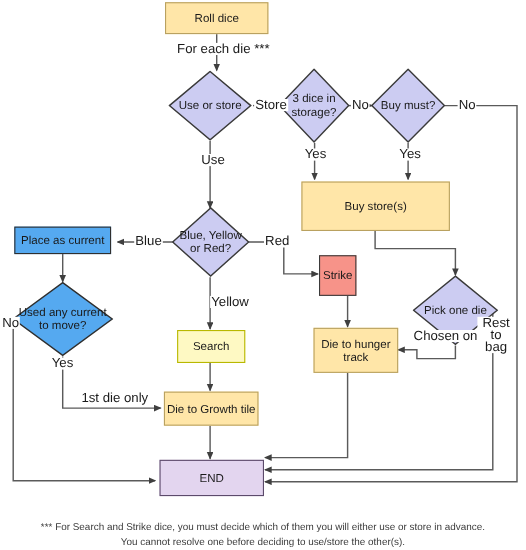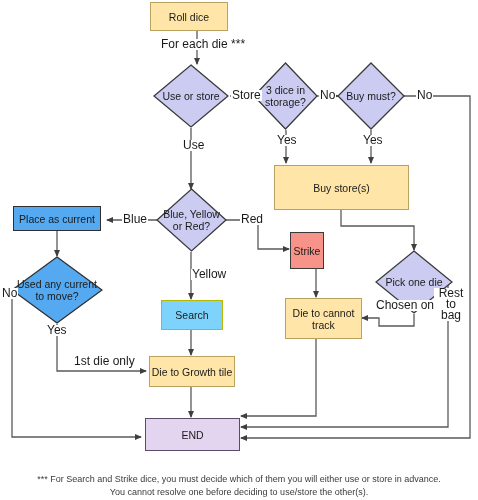--- a/index.html
+++ b/index.html
@@ -10,21 +10,21 @@
   }
   #stage{position:absolute; left:0; top:0; width:478px; height:500px;}
   svg#edges{position:absolute; left:0; top:0; width:478px; height:500px;}
 
   .node{position:absolute; box-sizing:border-box; display:flex;
         align-items:center; justify-content:center; text-align:center;
         font-size:10.5px; line-height:12px; z-index:3;}
   .rect{border:1px solid #3a3a3a;}
   .rect.orange{background:#ffe6a8; border-color:#b9a160;}
   .rect.blue{background:#55a9f0; border-color:#2f2f2f;}
-  .rect.yellow{background:#7dd3fc; border-color:#b8b800;}
+  .rect.yellow{background:#fef9c3; border-color:#b8b800;}
   .rect.red{background:#f79389; border-color:#3a3a3a;}
   .rect.purple{background:#e3d5ef; border-color:#5c4a6b;}
 
   .diamond{z-index:3;}
   .diamond .dshape{position:absolute; left:0; top:0; width:100%; height:100%;}
   .diamond .dlabel{position:absolute; left:0; top:0; width:100%; height:100%;
       display:flex; align-items:center; justify-content:center; text-align:center;
       font-size:10.5px; line-height:12px; padding:0 6px; box-sizing:border-box;}
 
   .elabel{position:absolute; font-size:12px; line-height:11px; color:#1a1a1a;
@@ -82,21 +82,21 @@
       <path d="M316,269 L316,297"></path>
 
       <path d="M414,314 L414,326 L379,326 L379,318 L362,318"></path>
 
       <path d="M446,282 L448,282 L448,427 L241,427"></path>
 
       <path d="M316,339 L316,416 L241,416"></path>
     </g>
   </svg>
 
-  <div class="node rect orange" style="left:150px; top:2px; width:78px; height:29px;">
+  <div class="node rect orange" style="left:150px; top:2px; width:94px; height:29px;">
     <span>Roll dice</span>
   </div>
 
   <div class="node diamond" style="left:153px; top:64px; width:76px; height:64px;">
     <svg class="dshape" viewBox="0 0 76 64" preserveAspectRatio="none">
       <polygon points="38,1 75,32 38,63 1,32" fill="#ccccf2" stroke="#3a3a3a" stroke-width="1.3"></polygon>
     </svg>
     <div class="dlabel">Use or store</div>
   </div>
 
@@ -142,21 +142,21 @@
 
   <div class="node rect orange" style="left:149px; top:356px; width:86px; height:31px;">
     <span>Die to Growth tile</span>
   </div>
 
   <div class="node rect red" style="left:290px; top:232px; width:34px; height:37px;">
     <span>Strike</span>
   </div>
 
   <div class="node rect orange" style="left:285px; top:298px; width:77px; height:41px;">
-    <span>Die to cannot track</span>
+    <span>Die to hunger track</span>
   </div>
 
   <div class="node diamond" style="left:375px; top:250px; width:78px; height:64px;">
     <svg class="dshape" viewBox="0 0 78 64" preserveAspectRatio="none">
       <polygon points="39,1 77,32 39,63 1,32" fill="#ccccf2" stroke="#3a3a3a" stroke-width="1.3"></polygon>
     </svg>
     <div class="dlabel">Pick one die</div>
   </div>
 
   <div class="node rect purple" style="left:145px; top:418px; width:95px; height:33px;">

